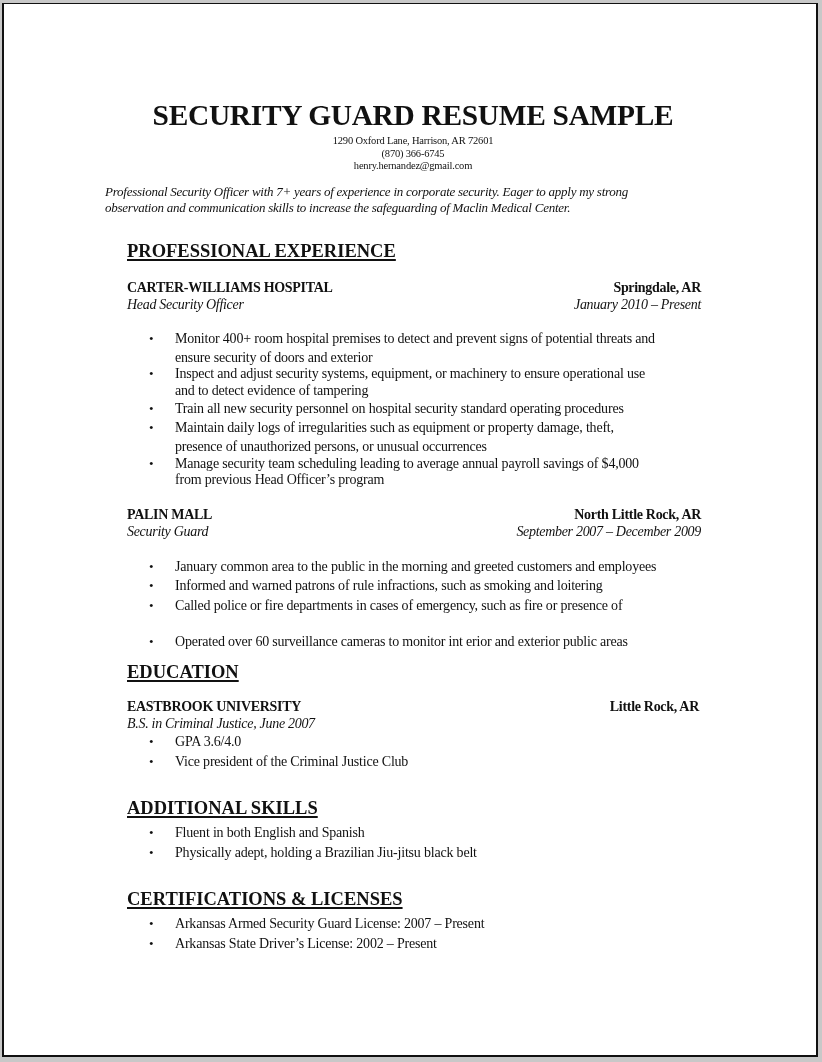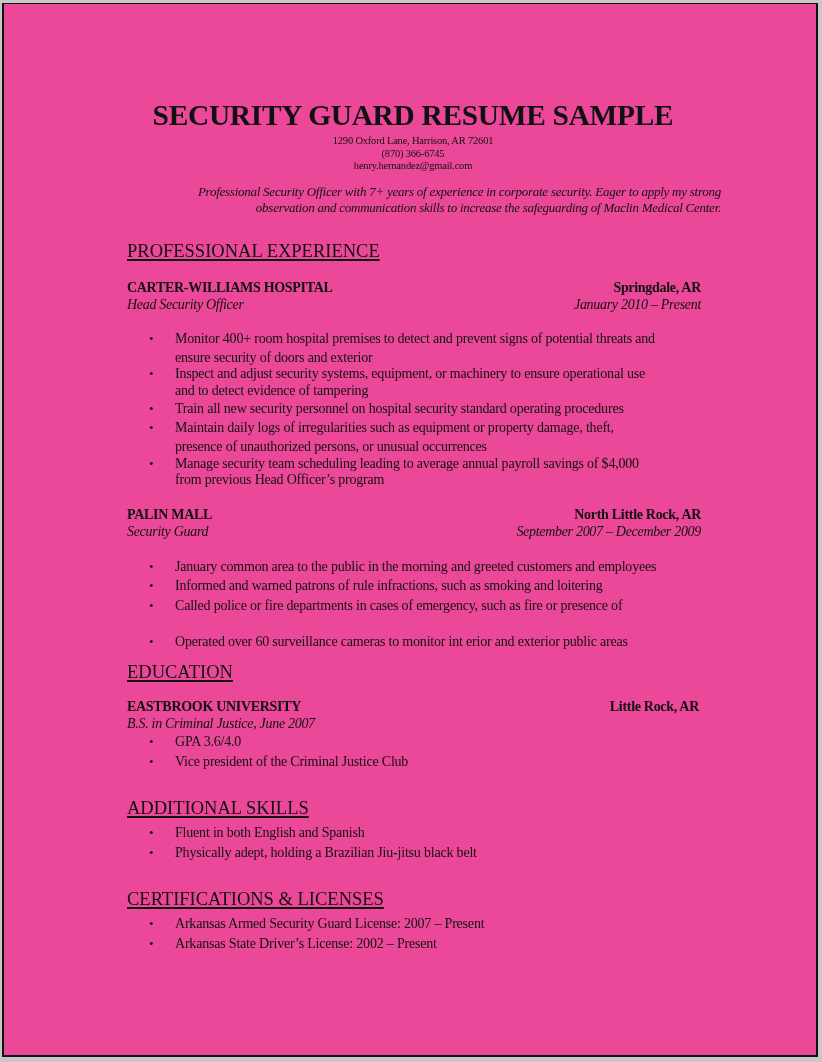--- a/index.html
+++ b/index.html
@@ -14,21 +14,21 @@
     overflow: hidden;
     font-family: "Liberation Serif", "DejaVu Serif", serif;
     color: #111;
   }
   .page {
     position: absolute;
     left: 2px;
     top: 3px;
     width: 816px;
     height: 1054px;
-    background: #ec4899;
+    background: #ffffff;
     border-left: 2px solid #111;
     border-top: 1px solid #111;
     border-right: 2px solid #111;
     border-bottom: 2px solid #111;
     box-sizing: border-box;
     padding-left: 48px;
   }
   .content {
     position: absolute;
     left: 121px;
@@ -56,30 +56,30 @@
     text-align: center;
     font-size: 10.5px;
     line-height: 12.5px;
     letter-spacing: -0.2px;
   }
   .summary {
     position: absolute;
     left: -20px;
     width: 616px;
     top: 180px;
-    text-align: right;
+    text-align: left;
     font-style: italic;
     font-size: 13px;
     line-height: 16px;
     letter-spacing: -0.25px;
   }
   .section-heading {
     position: absolute;
     left: 2px;
-    font-weight: normal;
+    font-weight: bold;
     font-size: 18.5px;
     line-height: 22px;
     text-decoration: underline;
     text-decoration-thickness: 2px;
     text-underline-offset: 2px;
     white-space: nowrap;
   }
   .row {
     position: absolute;
     left: 2px;

